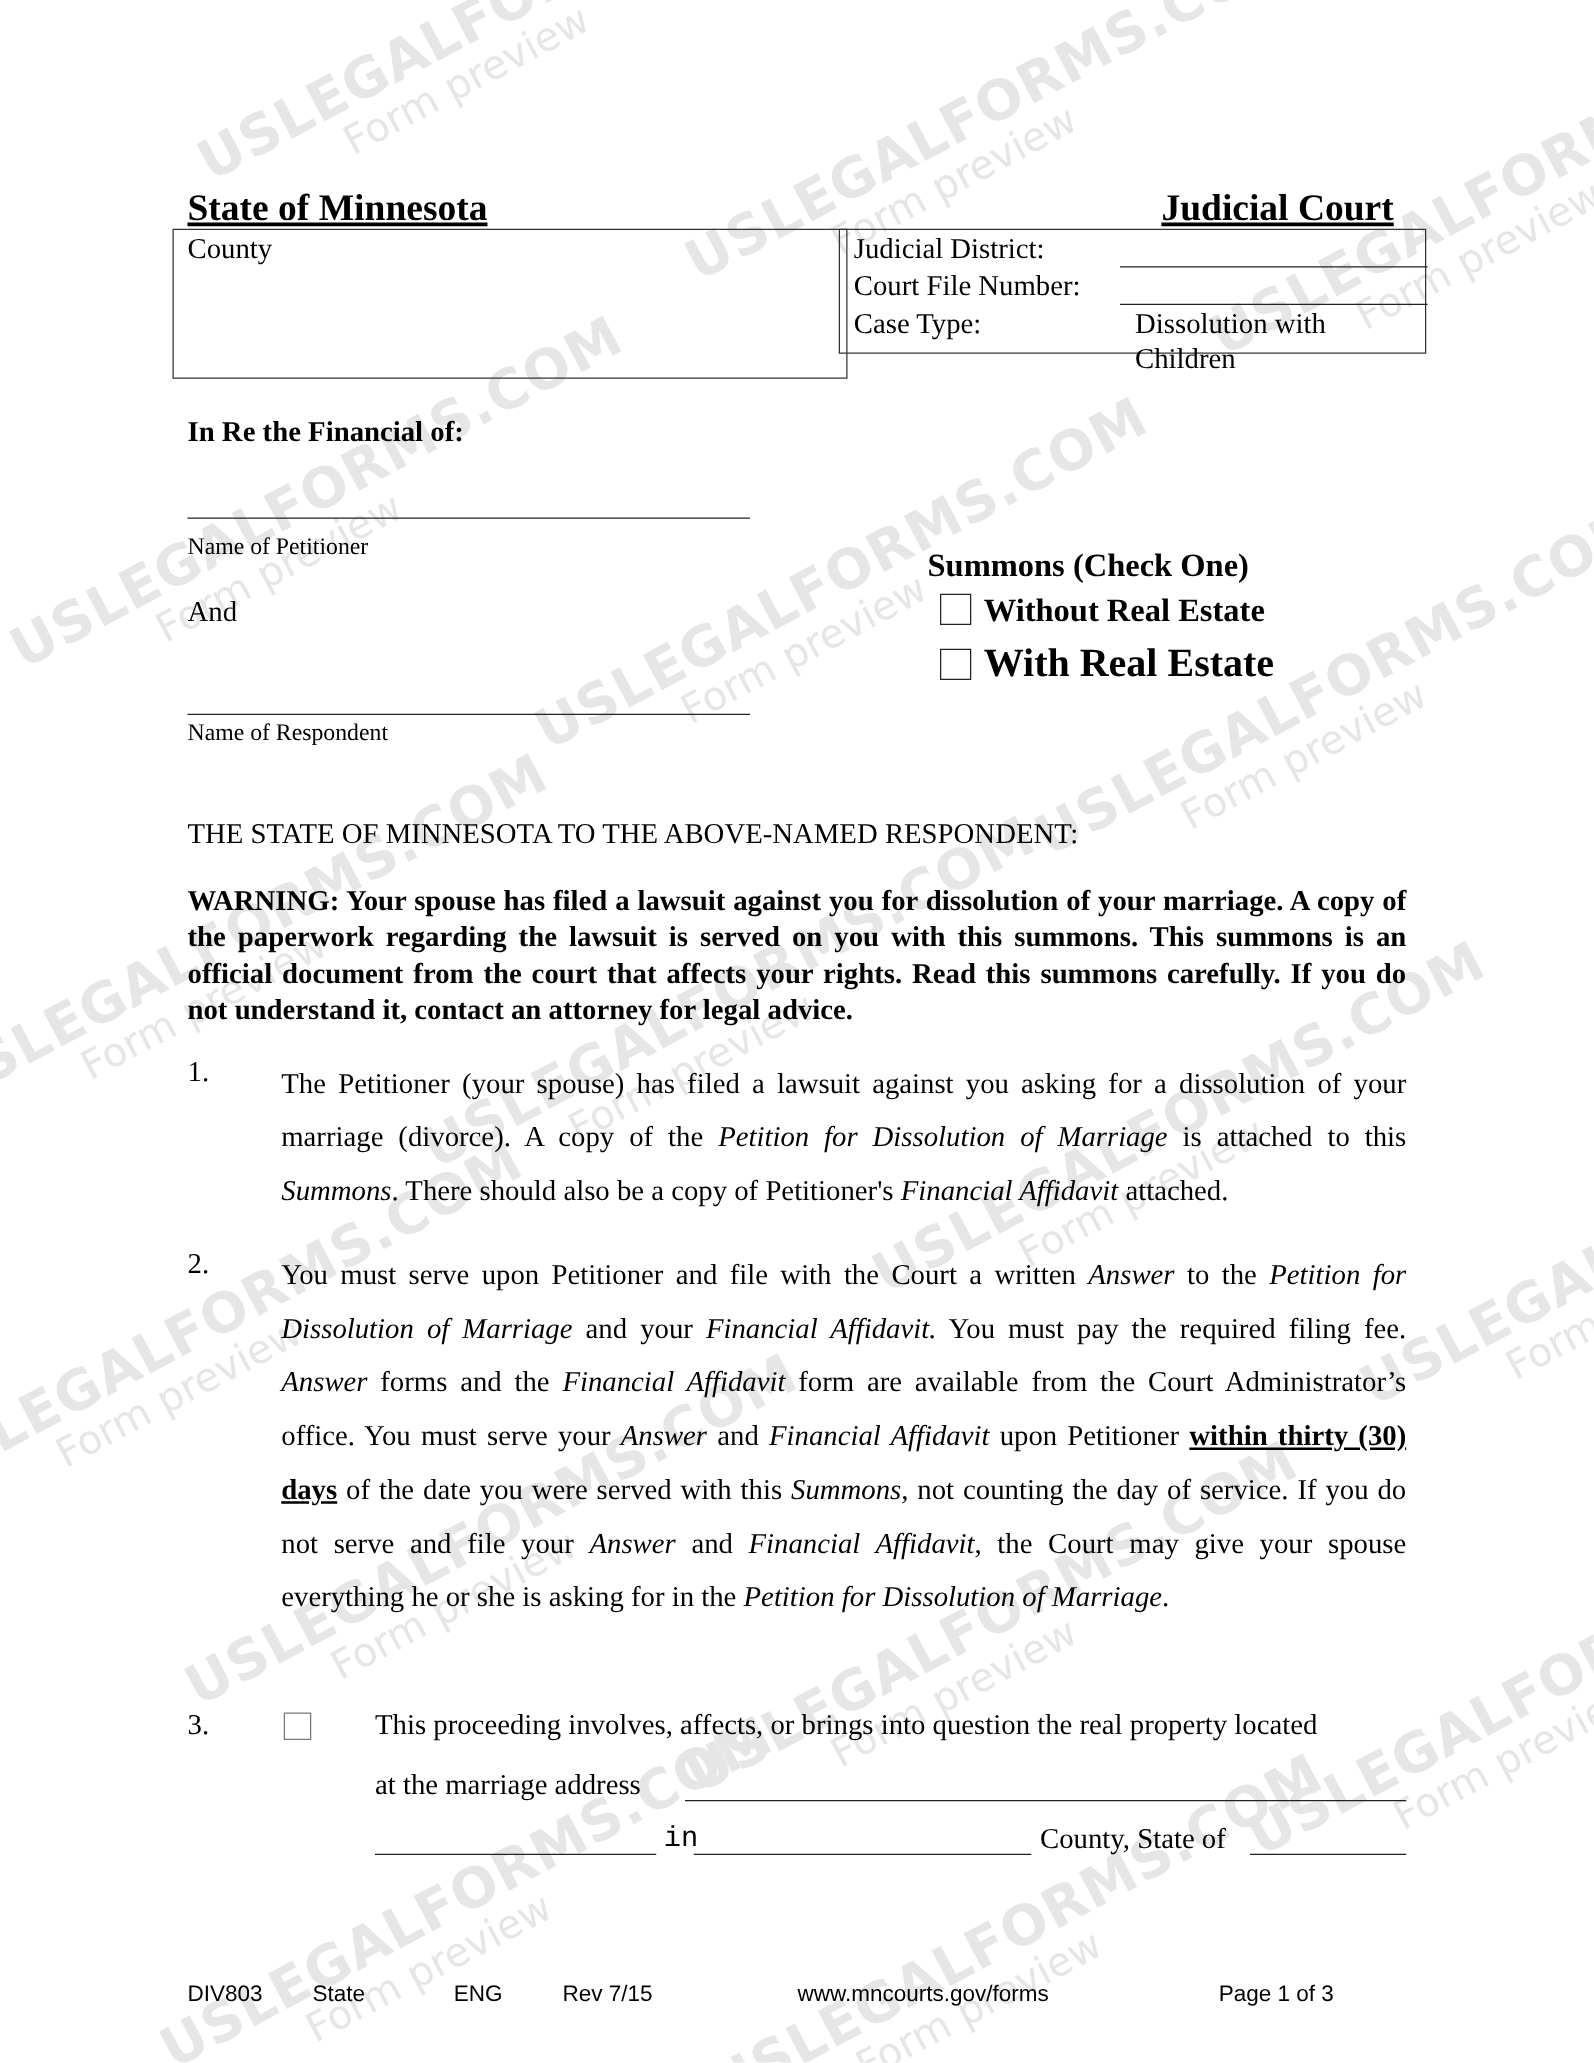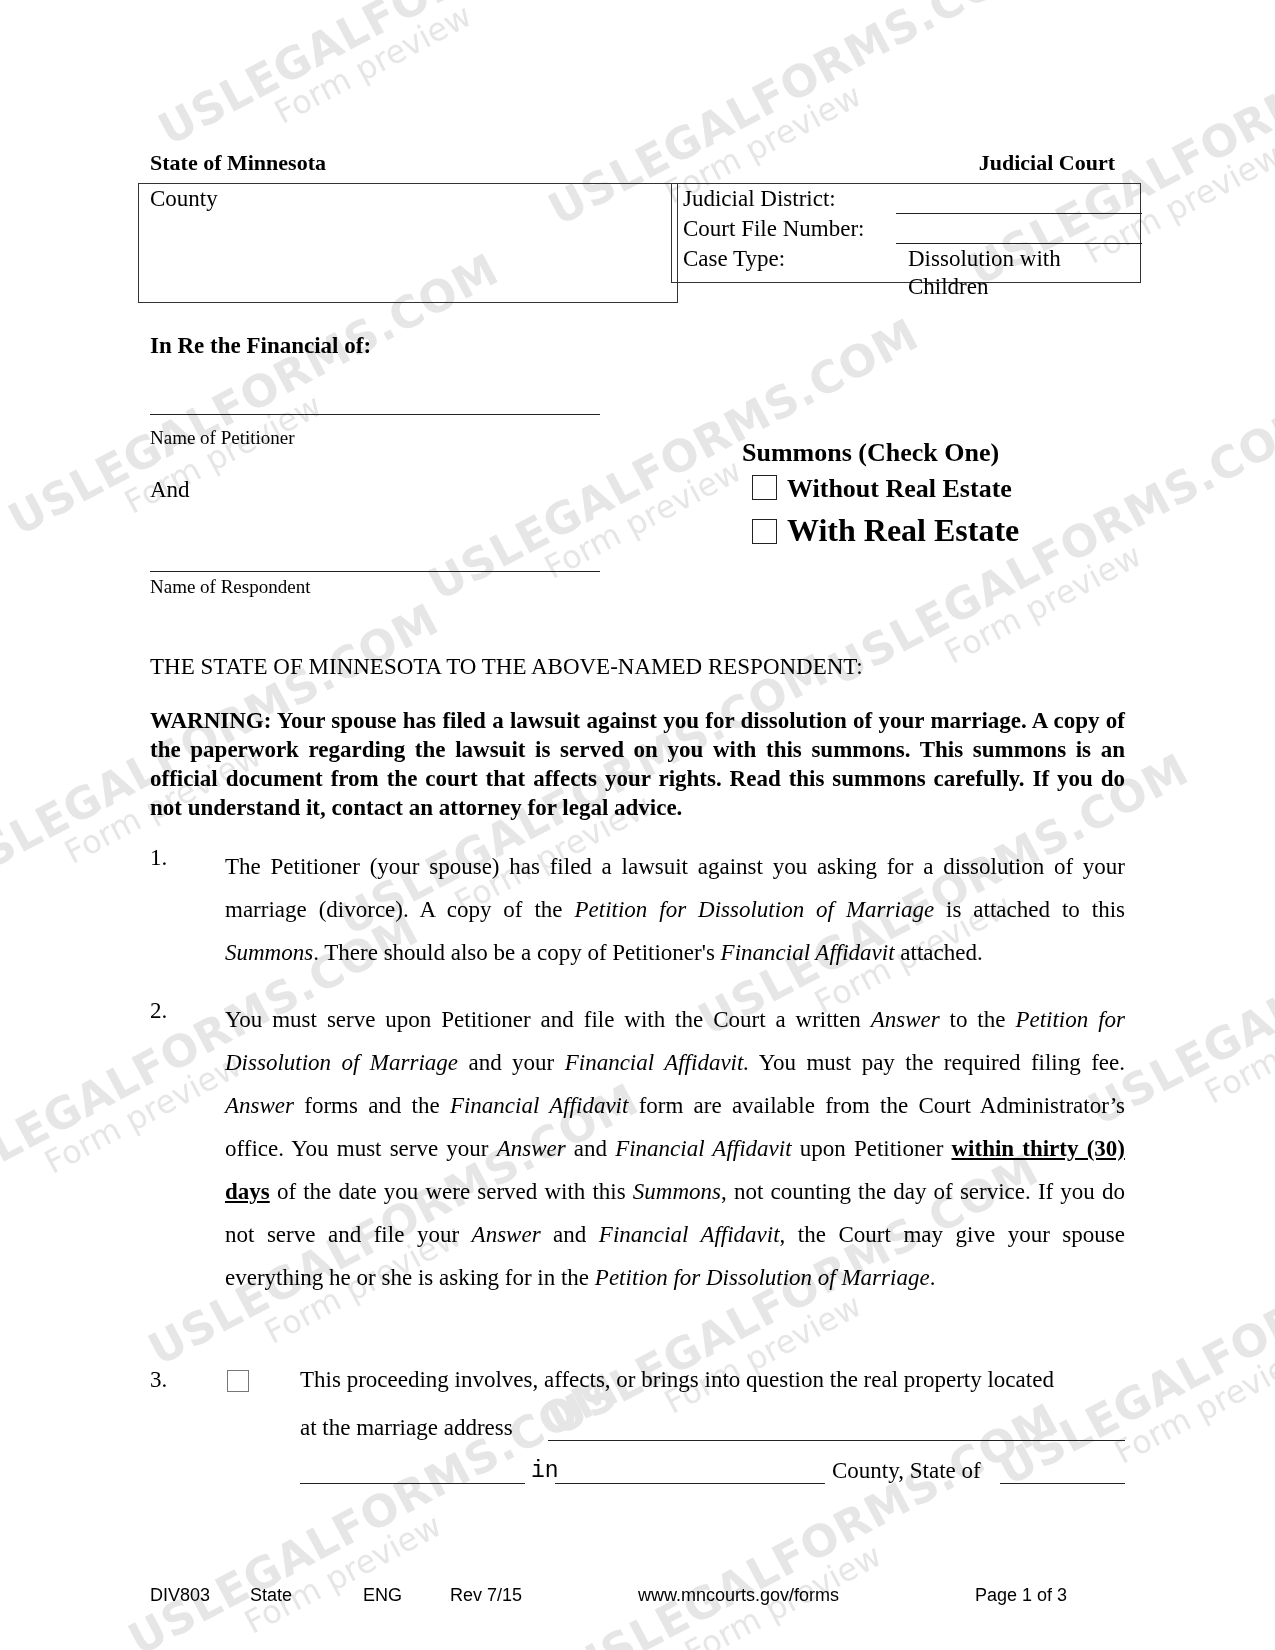--- a/index.html
+++ b/index.html
@@ -5,21 +5,21 @@
   html, body { margin:0; padding:0; background:#ffffff; }
   body { width:1275px; height:1650px; position:relative; overflow:hidden;
          font-family:"Liberation Serif", serif; color:#000; }
   .abs { position:absolute; }
   .wm { position:absolute; color:#e6e6e6; font-family:"DejaVu Sans", sans-serif; font-weight:bold;
         transform:rotate(-28deg); transform-origin:left top; white-space:nowrap; pointer-events:none; z-index:0; }
   .wm .big { font-size:44px; letter-spacing:1px; display:block; }
   .wm .small { font-size:32px; font-weight:normal; display:block; margin-left:110px; margin-top:-6px; }
   .content { position:relative; z-index:1; }
   .bold { font-weight:bold; }
-  .hdr { font-size:22px; font-weight:bold; }
+  .hdr { font-size:30px; font-weight:bold;text-decoration:underline; }
   .box { position:absolute; border:1.5px solid #333; box-sizing:border-box; }
   .t22 { font-size:23px; }
   .line { position:absolute; border-top:1.6px solid #222; }
   .cb { position:absolute; border:1.6px solid #222; box-sizing:border-box; background:#fff; }
   .para { position:absolute; font-size:23px; text-align:justify; }
   .num { position:absolute; font-size:23px; }
   .it { font-style:italic; }
   .ul { text-decoration:underline; font-weight:bold; }
   .foot { position:absolute; top:1585px; font-family:"Liberation Sans", sans-serif; font-size:18px; }
 </style>

